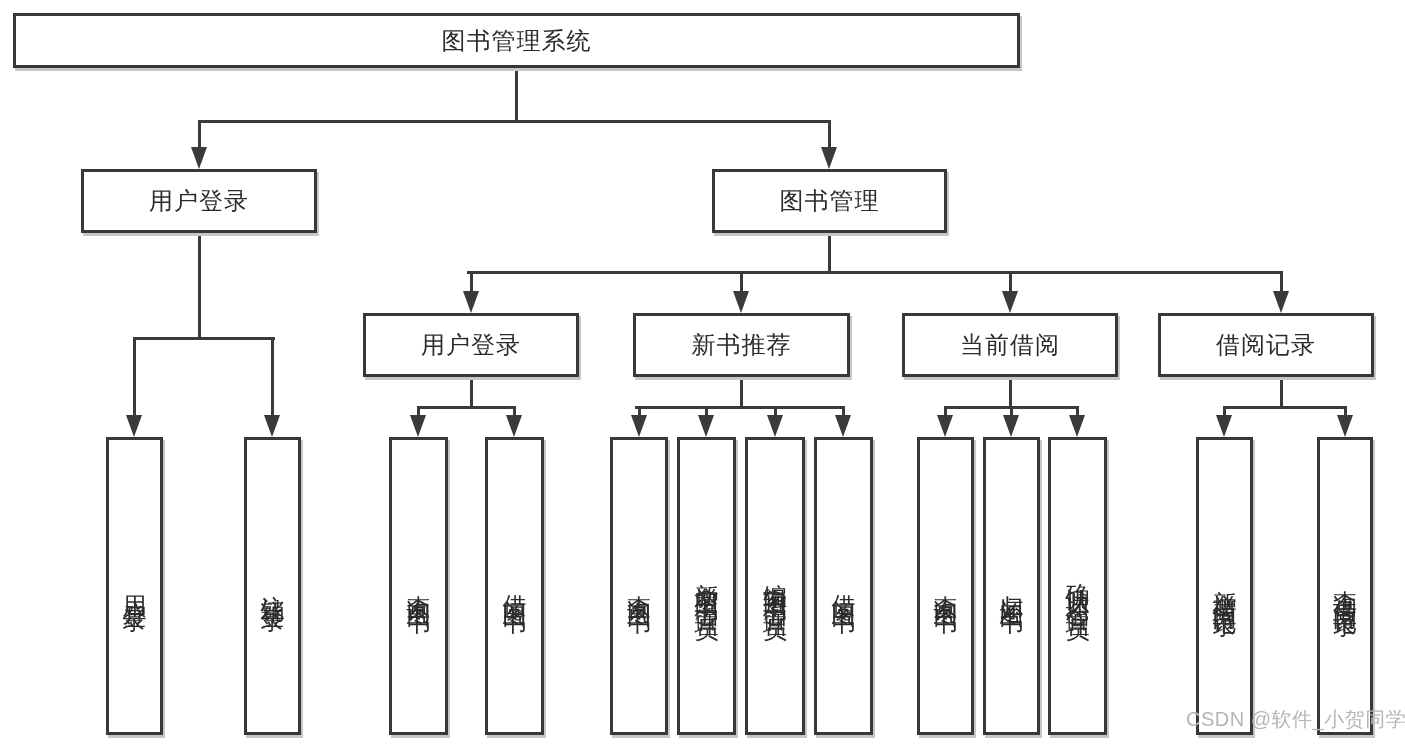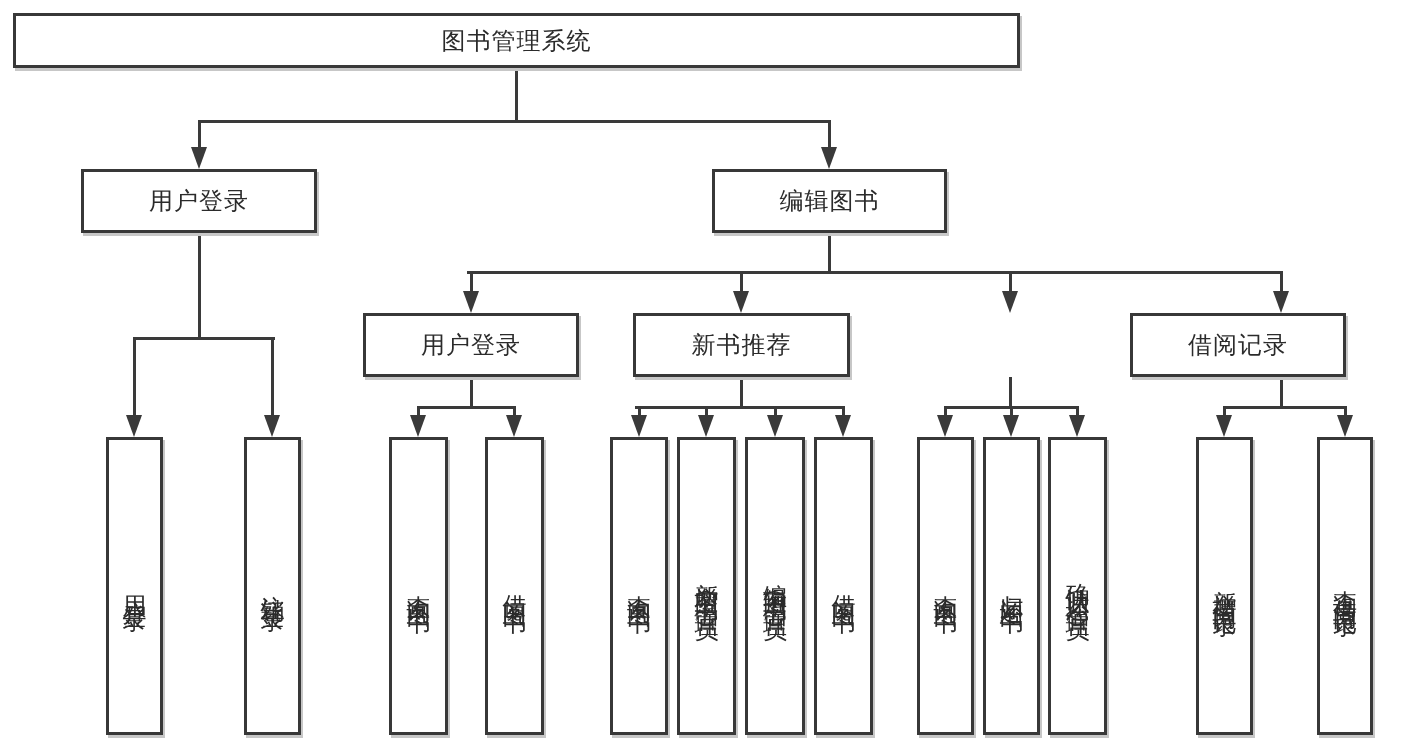--- a/index.html
+++ b/index.html
@@ -42,21 +42,21 @@
   <div class="hbox" style="left:13px;top:13px;width:1007px;height:55px">图书管理系统</div>
 
   <div class="ln" style="left:515px;top:68px;width:3px;height:54px"></div>
   <div class="ln" style="left:198px;top:120px;width:633px;height:3px"></div>
   <div class="ln" style="left:198px;top:120px;width:3px;height:29px"></div>
   <div class="arrow" style="left:191px;top:147px"></div>
   <div class="ln" style="left:828px;top:120px;width:3px;height:29px"></div>
   <div class="arrow" style="left:821px;top:147px"></div>
 
   <div class="hbox" style="left:81px;top:169px;width:236px;height:64px">用户登录</div>
-  <div class="hbox" style="left:712px;top:169px;width:235px;height:64px">编辑图书</div>
+  <div class="hbox" style="left:712px;top:169px;width:235px;height:64px">图书管理</div>
 
   <div class="ln" style="left:198px;top:233px;width:3px;height:107px"></div>
   <div class="ln" style="left:133px;top:337px;width:142px;height:3px"></div>
   <div class="ln" style="left:133px;top:337px;width:3px;height:80px"></div>
   <div class="arrow" style="left:126px;top:415px"></div>
   <div class="ln" style="left:271px;top:337px;width:3px;height:80px"></div>
   <div class="arrow" style="left:264px;top:415px"></div>
 
   <div class="ln" style="left:828px;top:233px;width:3px;height:40px"></div>
   <div class="ln" style="left:467px;top:271px;width:816px;height:3px"></div>
@@ -64,21 +64,22 @@
   <div class="arrow" style="left:463px;top:291px"></div>
   <div class="ln" style="left:740px;top:271px;width:3px;height:24px"></div>
   <div class="arrow" style="left:733px;top:291px"></div>
   <div class="ln" style="left:1009px;top:271px;width:3px;height:24px"></div>
   <div class="arrow" style="left:1002px;top:291px"></div>
   <div class="ln" style="left:1280px;top:271px;width:3px;height:24px"></div>
   <div class="arrow" style="left:1273px;top:291px"></div>
 
   <div class="hbox" style="left:363px;top:313px;width:216px;height:64px">用户登录</div>
   <div class="hbox" style="left:633px;top:313px;width:217px;height:64px">新书推荐</div>
-  <div class="hbox" style="left:1130px;top:313px;width:216px;height:64px">借阅记录</div>
+  <div class="hbox" style="left:902px;top:313px;width:216px;height:64px">当前借阅</div>
+  <div class="hbox" style="left:1158px;top:313px;width:216px;height:64px">借阅记录</div>
 
   <div class="ln" style="left:470px;top:377px;width:3px;height:31px"></div>
   <div class="ln" style="left:417px;top:406px;width:99px;height:3px"></div>
   <div class="ln" style="left:417px;top:406px;width:3px;height:12px"></div>
   <div class="arrow" style="left:410px;top:415px"></div>
   <div class="ln" style="left:513px;top:406px;width:3px;height:12px"></div>
   <div class="arrow" style="left:506px;top:415px"></div>
 
   <div class="ln" style="left:740px;top:377px;width:3px;height:31px"></div>
   <div class="ln" style="left:635px;top:406px;width:210px;height:3px"></div>
@@ -144,14 +145,15 @@
     <span>确认归还（管理员）</span>
     </div>
 
   <div class="vbox" style="left:1196px;top:437px;width:57px;height:298px">
     <span>新增借阅记录</span>
     </div>
   <div class="vbox" style="left:1317px;top:437px;width:56px;height:298px">
     <span>查询借阅记录</span>
     </div>
 
+  <div class="watermark">CSDN @软件_小贺同学</div>
 
 </div>
 
 </body></html>

